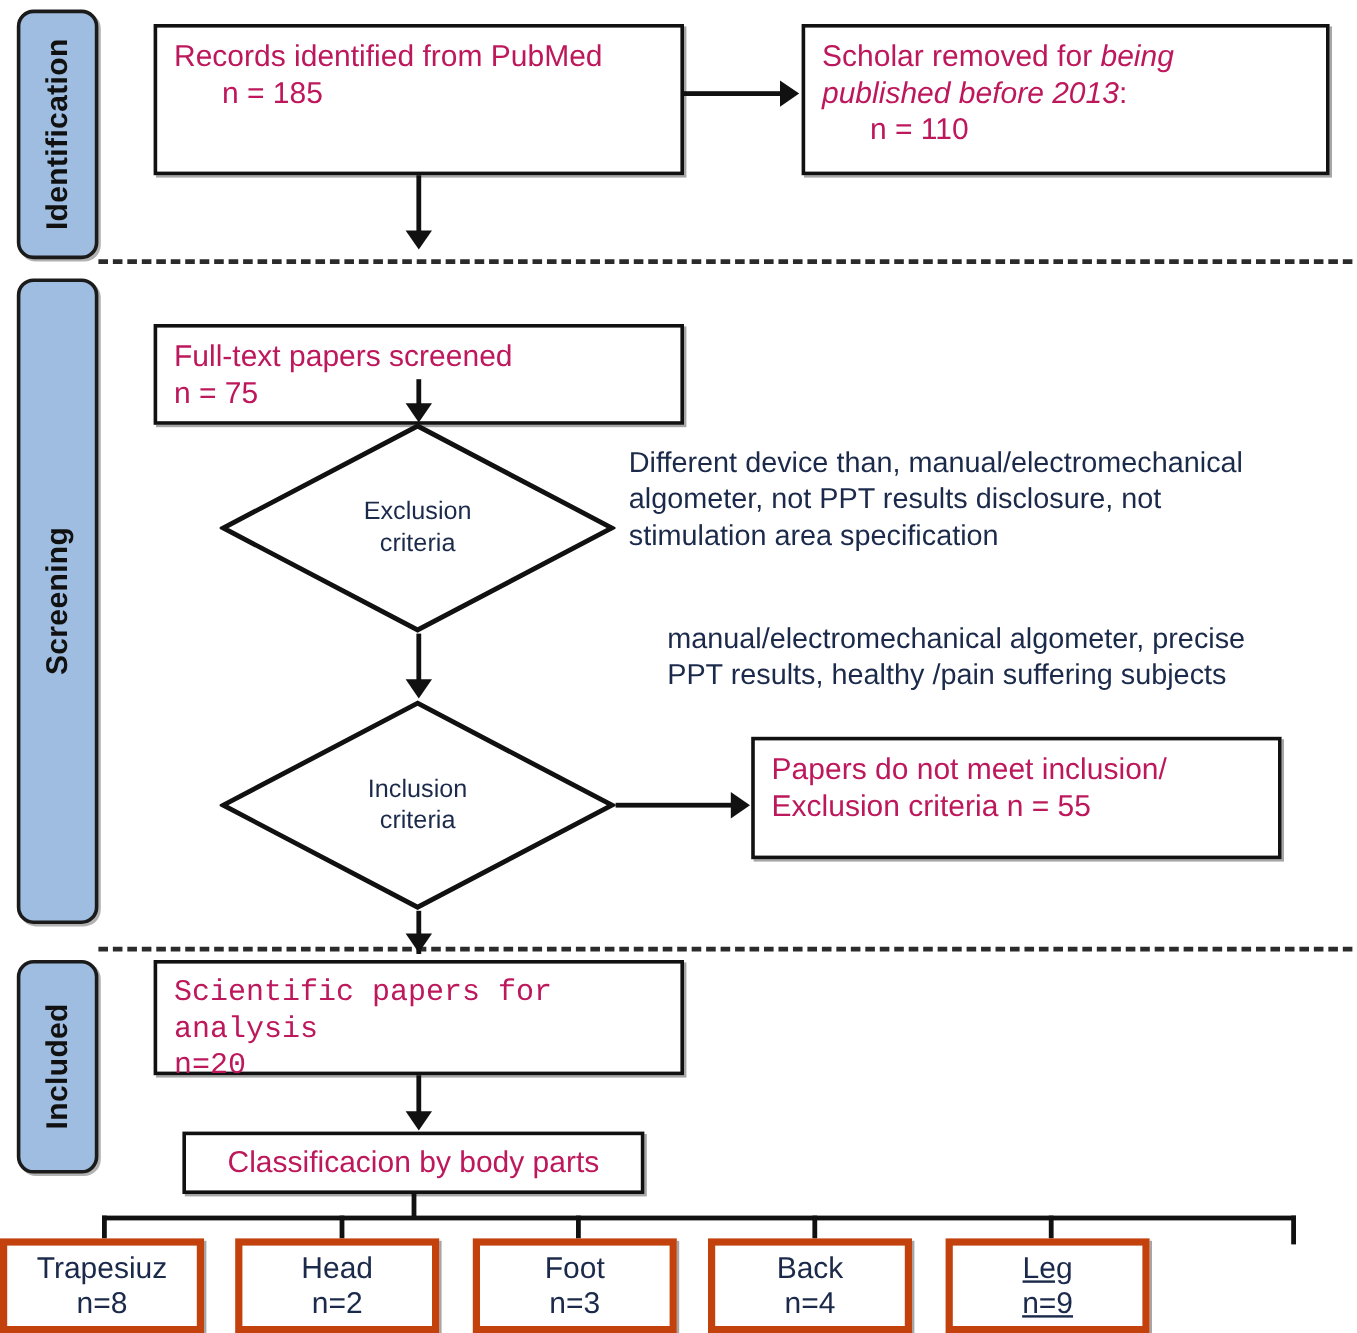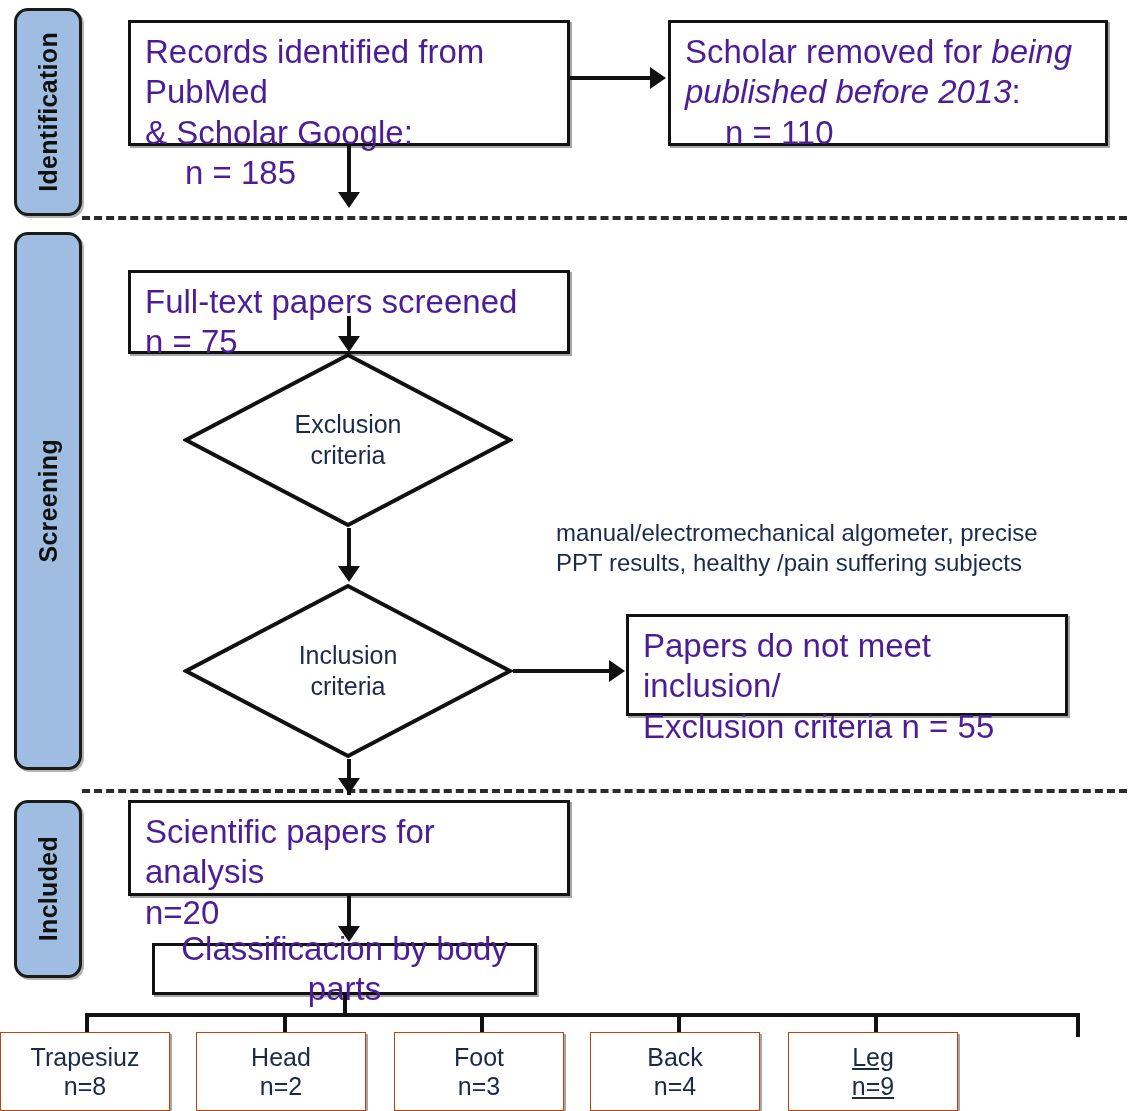--- a/index.html
+++ b/index.html
@@ -37,40 +37,40 @@
     white-space:nowrap;
   }
 
   
   .node{
     position:absolute;
     background:#ffffff;
     border:3px solid #111111;
     box-sizing:border-box;
     padding:9px 14px;
-    font-size:33px;
+    font-size:25px;
     line-height:1.22;
-    color:#4c1d95;
+    color:#be185d;
     box-shadow:2px 2px 0 rgba(0,0,0,.35);
   }
   .node.center{
     display:flex;
     align-items:center;
     justify-content:center;
     text-align:center;
     padding:4px 6px;
   }
   .node .ital{font-style:italic;}
   .node .ind{display:inline-block;padding-left:40px;}
 
   
   .leaf{
     position:absolute;
     background:#ffffff;
-    border:1px solid #c2410c;
+    border:6px solid #c2410c;
     box-sizing:border-box;
     display:flex;
     flex-direction:column;
     align-items:center;
     justify-content:center;
     font-size:25px;
     line-height:1.15;
     color:#1b2a4a;
     box-shadow:2px 2px 0 rgba(0,0,0,.35);
     overflow:hidden;
@@ -80,21 +80,21 @@
   .diamond{
     position:absolute;
   }
   .diamond svg{display:block;}
   .diamond .dlabel{
     position:absolute;
     left:0;right:0;
     top:50%;
     transform:translateY(-50%);
     text-align:center;
-    font-size:25px;
+    font-size:21px;
     line-height:1.25;
     color:#1b2a4a;
     pointer-events:none;
   }
 
   
   .annot{
     position:absolute;
     font-size:24px;
     line-height:1.27;
@@ -139,21 +139,20 @@
 
   <div class="phase-pill" style="left:14px;top:800px;width:62px;height:172px;">
     <span class="pill-label">Included</span>
   </div>
 
   <div class="dashdiv" style="left:82px;top:216px;width:1045px;"></div>
   <div class="dashdiv" style="left:82px;top:789px;width:1045px;"></div>
 
   <div class="node" style="left:128px;top:20px;width:442px;height:126px;">
     <div>Records identified from PubMed</div>
-    <div>&amp; Scholar Google:</div>
     <div><span class="ind">n = 185</span></div>
   </div>
 
   <div class="node" style="left:668px;top:20px;width:440px;height:126px;">
     <div>
       <span>Scholar removed for </span><span class="ital">being published before 2013</span><span>:</span>
     </div>
     <div><span class="ind">n = 110</span></div>
   </div>
 
@@ -174,20 +173,25 @@
   <div class="diamond" style="left:183px;top:352px;width:330px;height:176px;">
     <svg width="330" height="176" viewBox="0 0 330 176" aria-hidden="true">
       <polygon points="165,3 327,88 165,173 3,88" fill="#ffffff" stroke="#111111" stroke-width="4"></polygon>
     </svg>
     <div class="dlabel">
       <div>Exclusion</div>
       <div>criteria</div>
     </div>
   </div>
 
+  <div class="annot" style="left:524px;top:371px;width:600px;">
+    <div>Different device than, manual/electromechanical</div>
+    <div>algometer, not PPT results disclosure, not</div>
+    <div>stimulation area specification</div>
+  </div>
 
   <div class="annot" style="left:556px;top:518px;width:580px;">
     <div>manual/electromechanical algometer, precise</div>
     <div>PPT results, healthy /pain suffering subjects</div>
   </div>
 
   <div class="vline" style="left:347px;top:528px;width:4px;height:42px;"></div>
   <div class="arrow-down" style="left:338px;top:566px;"></div>
 
   <div class="diamond" style="left:183px;top:583px;width:330px;height:176px;">
@@ -204,21 +208,21 @@
   <div class="arrow-right" style="left:609px;top:660px;"></div>
 
   <div class="node" style="left:626px;top:614px;width:442px;height:102px;">
     <div>Papers do not meet inclusion/</div>
     <div>Exclusion criteria n = 55</div>
   </div>
 
   <div class="vline" style="left:347px;top:759px;width:4px;height:36px;"></div>
   <div class="arrow-down" style="left:338px;top:778px;"></div>
 
-  <div class="node" style="left:128px;top:800px;width:442px;height:96px;">
+  <div class="node" style="left:128px;top:800px;width:442px;height:96px;font-family:Liberation Mono, monospace;">
     <div>Scientific papers for analysis</div>
     <div>n=20</div>
   </div>
 
   <div class="vline" style="left:347px;top:896px;width:4px;height:32px;"></div>
   <div class="arrow-down" style="left:338px;top:926px;"></div>
 
   <div class="node center" style="left:152px;top:943px;width:385px;height:52px;">
     <span>Classificacion by body parts</span>
   </div>

